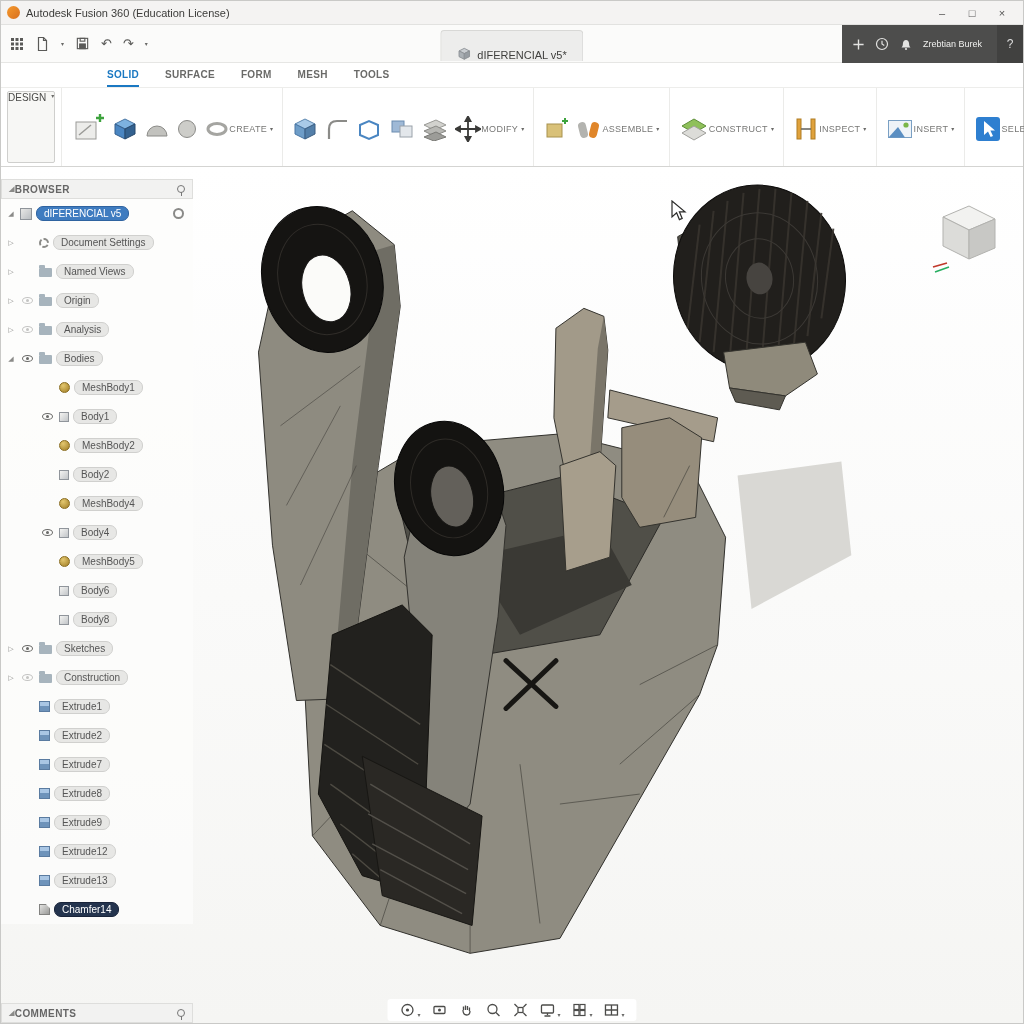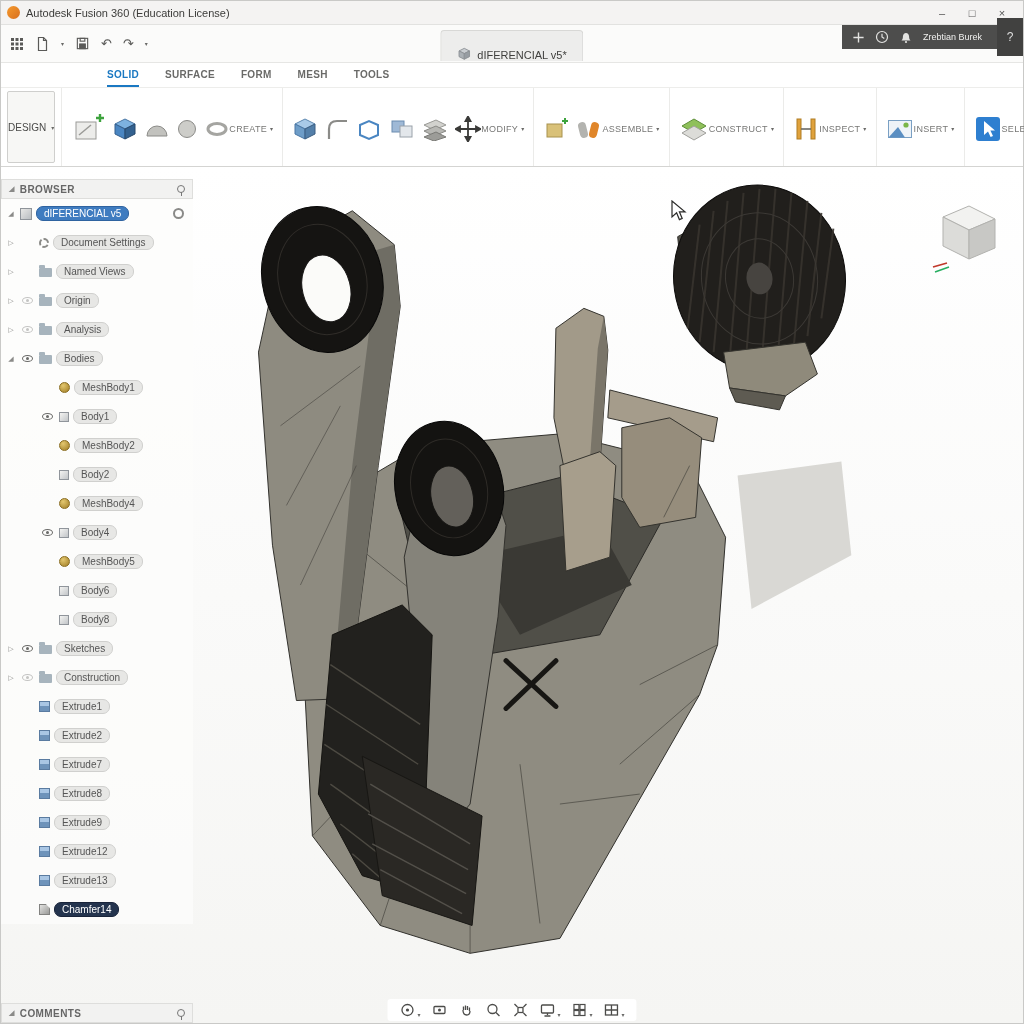--- a/index.html
+++ b/index.html
@@ -12,45 +12,45 @@
 .win-controls{margin-left:auto;display:flex}
 .win-btn{width:30px;text-align:center;font-size:11px;color:#555}
 
 
 .toolbar-row{height:38px;background:#fbfbfa;border-bottom:1px solid #e6e6e4;position:relative;display:flex;align-items:center;flex:0 0 auto}
 .qa{display:flex;align-items:center;gap:11px;padding-left:9px;color:#5a5a58}
 .qa .t{font-size:13px;line-height:1}
 .caret{font-size:6px;color:#6a6a68}
 .doc-tab{position:absolute;left:50%;transform:translateX(-50%);top:5px;height:31px;display:flex;align-items:flex-end;gap:6px;background:#ededec;border:1px solid #d8d8d6;border-bottom:none;border-radius:4px 4px 0 0;padding:0 16px;font-size:11px;color:#3f3f3d}
 .tab-close{position:absolute;right:168px;top:10px;font-size:12px;color:#777}
-.account{position:absolute;right:0;top:0;height:24px;background:#4d4d4c;display:flex;align-items:center;gap:10px;padding-left:10px;color:#e8e8e6}
+.account{position:absolute;right:0;top:0;height:38px;background:#4d4d4c;display:flex;align-items:center;gap:10px;padding-left:10px;color:#e8e8e6}
 .account .uname{font-size:9px;color:#f0f0ee;width:64px;line-height:1.15}
 .help-box{width:26px;height:38px;background:#414140;display:flex;align-items:center;justify-content:center;font-size:12px;color:#ddd}
 
 
 .ribbon{background:#fff;border-bottom:1px solid #d4d4d2;flex:0 0 auto}
 .rtabs{display:flex;gap:26px;padding:6px 0 0 106px;font-size:10px;font-weight:bold;color:#6a6a68;letter-spacing:.3px;border-bottom:1px solid #ededeb}
 .rtab{padding-bottom:5px;border-bottom:2px solid transparent}
 .rtab.active{color:#1a78c2;border-color:#1a78c2}
 .rtools{display:flex;align-items:stretch;height:78px;position:relative}
-.design-btn{width:72px;margin:3px 6px;border:1px solid #cfcfcd;background:#f7f7f5;border-radius:2px;font-size:10px;color:#4a4a48;display:flex;align-items:center;justify-content:center;gap:5px}
+.design-btn{width:72px;margin:3px 6px;border:1px solid #cfcfcd;background:#f7f7f5;border-radius:2px;font-size:10px;color:#4a4a48;display:flex;align-items:flex-start;justify-content:center;gap:5px}
 .group{display:flex;flex-direction:row;align-items:center;justify-content:space-between;padding:9px 9px 6px;border-left:1px solid #ebebe9}
 .gicons{display:flex;align-items:center;gap:7px;flex:1}
 .tool-btn{display:flex;align-items:center;justify-content:center}
 .glabel{font-size:9px;color:#777775;letter-spacing:.3px;display:flex;gap:3px;align-items:center}
 .mouse-cursor{position:absolute;left:670px;top:112px;z-index:60}
 
 
 .viewport{position:relative;flex:1;background:linear-gradient(180deg,#ffffff 0%,#f5f5f3 100%);overflow:hidden}
 .model-svg{position:absolute;inset:0;width:100%;height:100%}
 .viewcube{position:absolute;top:26px;right:12px;width:84px;height:84px}
 
 
 .browser{position:absolute;top:12px;left:0;width:192px;background:rgba(252,252,251,.78);font-size:10px;color:#555}
-.bheader,.comments{height:20px;display:flex;align-items:center;gap:5px;background:#f2f2f1;border:1px solid #dededc;padding:0 7px;font-size:10px;color:#666;font-weight:bold;letter-spacing:.4px}
+.bheader,.comments{height:20px;display:flex;align-items:center;background:#f2f2f1;border:1px solid #dededc;padding:0 7px;font-size:10px;color:#666;font-weight:bold;letter-spacing:.4px}
 .hdr-arrow{font-size:7px;color:#8a8a88}
 .pin{margin-left:auto;width:8px;height:8px;border:1px solid #777;border-radius:50%;position:relative}
 .pin::after{content:"";position:absolute;left:3px;bottom:-4px;width:1px;height:4px;background:#777}
 .trow{display:flex;align-items:center;height:29px;padding-left:5px;gap:4px}
 .trow.lvl2{padding-left:25px}
 .slot.arrow{width:10px;font-size:7px;color:#8a8a88;text-align:center;flex:0 0 auto}
 .slot.eye{width:15px;display:flex;justify-content:center;flex:0 0 auto}
 .eye i{width:11px;height:7px;border:1px solid #6a6a68;border-radius:50%;position:relative;display:block}
 .eye i::after{content:"";position:absolute;left:3px;top:1px;width:3px;height:3px;background:#6a6a68;border-radius:50%}
 .eye.dim{opacity:.38}

